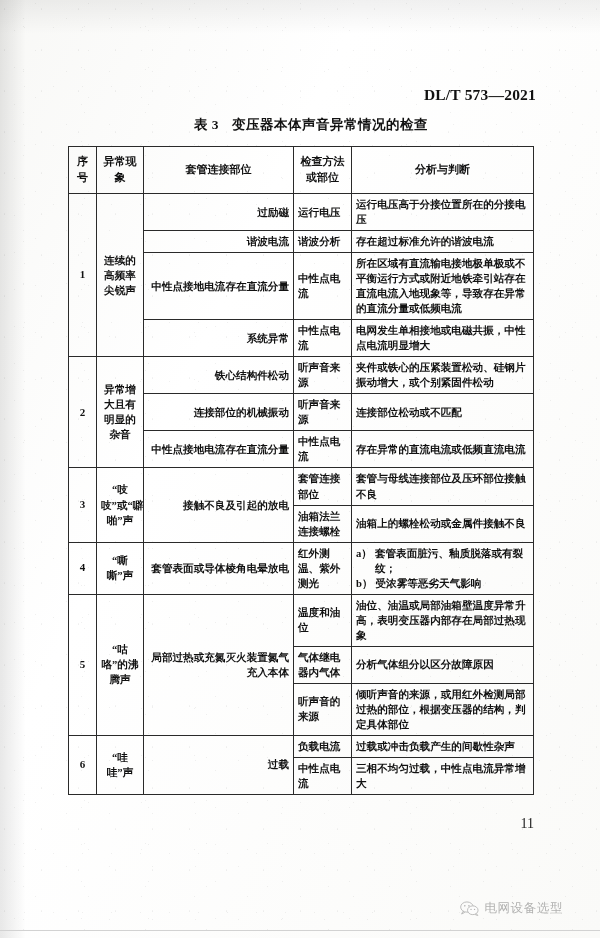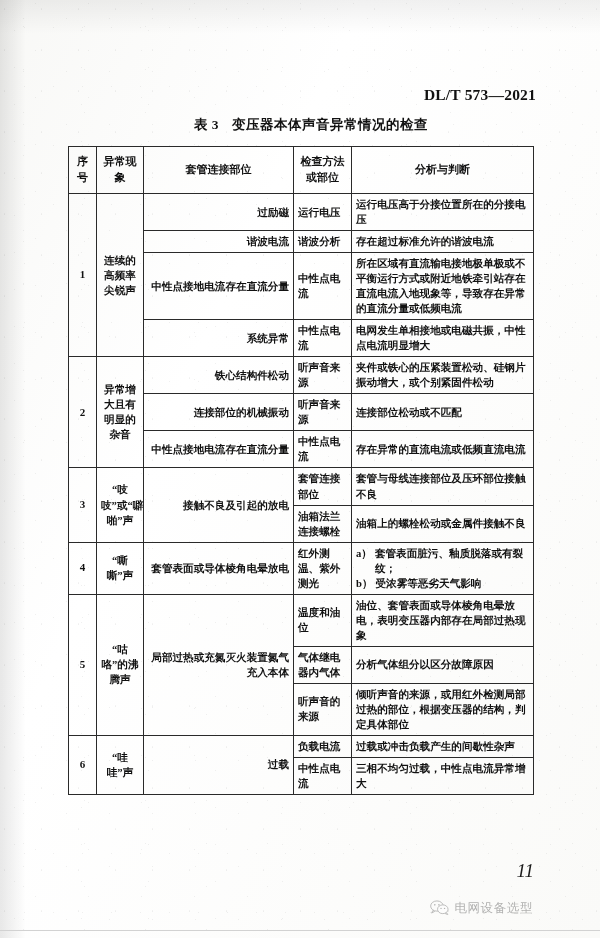--- a/index.html
+++ b/index.html
@@ -96,33 +96,33 @@
   col.w-cause { width: 150px; }
   col.w-method { width: 58px; }
 
   .jud-list { margin: 0; }
   .jud-item { display: flex; gap: 3px; align-items: flex-start; }
   .jud-item .mk { flex: 0 0 auto; }
   .jud-item .tx { flex: 1 1 auto; }
 
   .page-no {
     position: absolute;
-    top: 860px;
+    top: 816px;
     right: 66px;
-    font-style: italic;
-    font-size: 19px;
+    font-size: 14px;
     font-family: "Liberation Serif", "DejaVu Serif", serif;
     color: #1a1a1a;
   }
 
   .watermark {
     position: absolute;
     top: 900px;
-    right: 67px;
+    right: 37px;
     display: flex;
+    align-items: center;
     gap: 5px;
     opacity: .42;
   }
   .watermark .wm-text {
     font-size: 12.5px;
     font-family: "Liberation Sans", "DejaVu Sans", sans-serif;
     color: #4a4a4a;
     letter-spacing: .6px;
   }
   .wechat-icon { width: 19px; height: 15px; display: block; }
@@ -246,21 +246,21 @@
                   <span class="tx">受浓雾等恶劣天气影响</span>
                 </div>
               </div>
             </td>
           </tr>
           <tr>
             <td class="c-num" rowspan="3">5</td>
             <td class="c-phen" rowspan="3">“咕咯”的沸腾声</td>
             <td class="c-cause" rowspan="3">局部过热或充氮灭火装置氮气充入本体</td>
             <td class="c-method">温度和油位</td>
-            <td class="c-judge">油位、套管表面或导体棱角电晕放电，表明变压器内部存在局部过热现象</td>
+            <td class="c-judge">油位、油温或局部油箱壁温度异常升高，表明变压器内部存在局部过热现象</td>
           </tr>
           <tr>
             <td class="c-method">气体继电器内气体</td>
             <td class="c-judge">分析气体组分以区分故障原因</td>
           </tr>
           <tr>
             <td class="c-method">听声音的来源</td>
             <td class="c-judge">倾听声音的来源，或用红外检测局部过热的部位，根据变压器的结构，判定具体部位</td>
           </tr>
           <tr>

